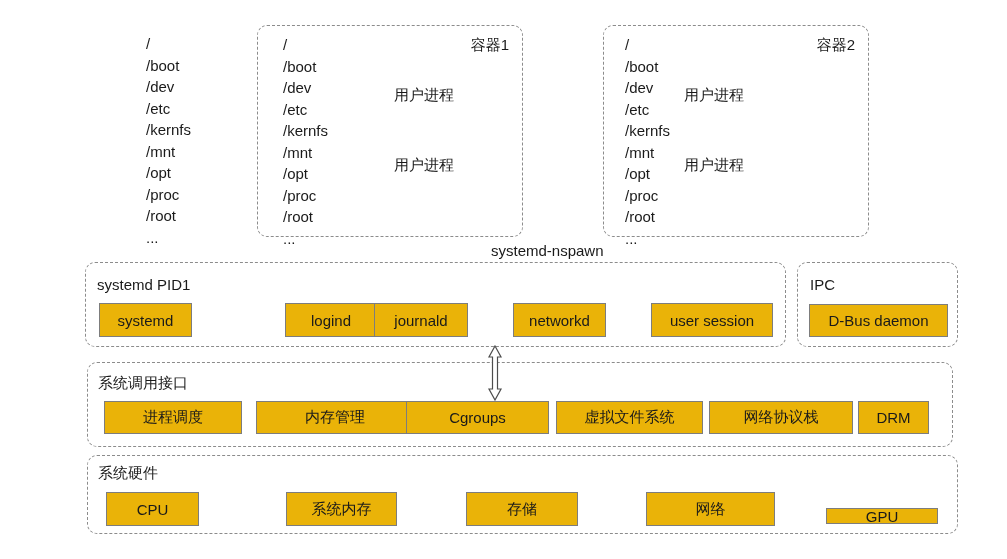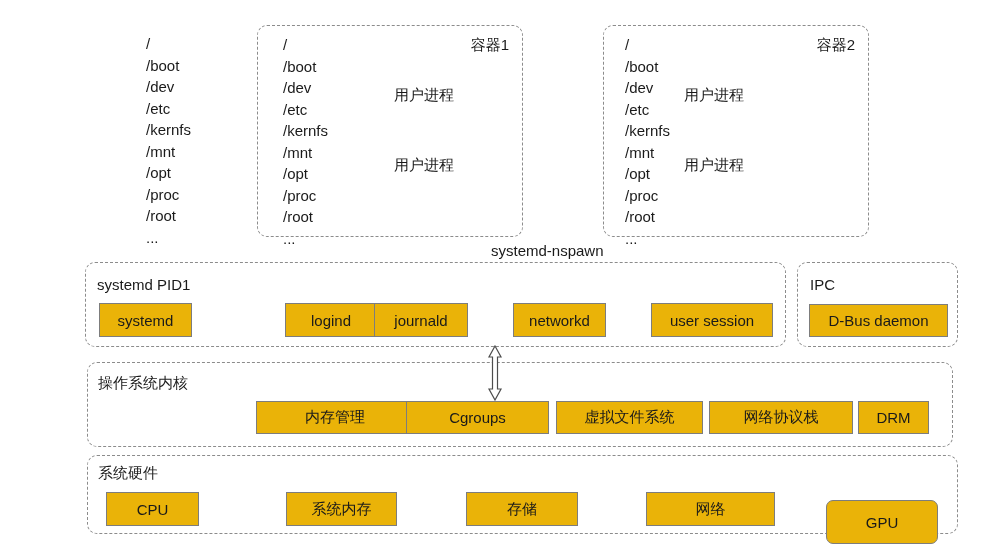--- a/index.html
+++ b/index.html
@@ -87,35 +87,36 @@
     <div class="solidbox" style="left:427px;top:40px;width:93px;height:34px;">networkd</div>
     <div class="solidbox" style="left:565px;top:40px;width:122px;height:34px;">user session</div>
   </div>
 
   <div class="dashedbox" style="left:797px;top:262px;width:161px;height:85px;padding-left:37px;">
     <div class="sectiontitle" style="left:12px;top:13px;">IPC</div>
     <div class="solidbox" style="left:11px;top:41px;width:139px;height:33px;">D-Bus daemon</div>
   </div>
 
   <div class="dashedbox" style="left:87px;top:362px;width:866px;height:85px;">
-    <div class="sectiontitle" style="left:10px;top:11px;">操作系统内核</div>
+    <div class="sectiontitle" style="left:10px;top:11px;">系统调用接口</div>
 
+    <div class="solidbox" style="left:16px;top:38px;width:138px;height:33px;">进程调度</div>
     <div class="solidbox" style="left:168px;top:38px;width:158px;height:33px;">内存管理</div>
     <div class="solidbox" style="left:318px;top:38px;width:143px;height:33px;">Cgroups</div>
     <div class="solidbox" style="left:468px;top:38px;width:147px;height:33px;">虚拟文件系统</div>
     <div class="solidbox" style="left:621px;top:38px;width:144px;height:33px;">网络协议栈</div>
     <div class="solidbox" style="left:770px;top:38px;width:71px;height:33px;">DRM</div>
   </div>
 
   <svg class="abs" style="left:485px;top:345px;z-index:3;" width="20" height="56" viewBox="0 0 20 56">
     <polygon points="10,1 16,12 12.5,12 12.5,44 16,44 10,55 4,44 7.5,44 7.5,12 4,12" fill="#ffffff" stroke="#4d4d4d" stroke-width="1.2"></polygon>
   </svg>
 
   <div class="dashedbox" style="left:87px;top:455px;width:871px;height:79px;">
     <div class="sectiontitle" style="left:10px;top:8px;">系统硬件</div>
     <div class="solidbox" style="left:18px;top:36px;width:93px;height:34px;">CPU</div>
     <div class="solidbox" style="left:198px;top:36px;width:111px;height:34px;">系统内存</div>
     <div class="solidbox" style="left:378px;top:36px;width:112px;height:34px;">存储</div>
     <div class="solidbox" style="left:558px;top:36px;width:129px;height:34px;">网络</div>
-    <div class="solidbox" style="left:738px;top:44px;width:112px;height:44px;border-radius:7px;">GPU</div>
+    <div class="solidbox" style="left:738px;top:52px;width:112px;height:16px;">GPU</div>
   </div>
 
 </div>
 
 </body></html>

